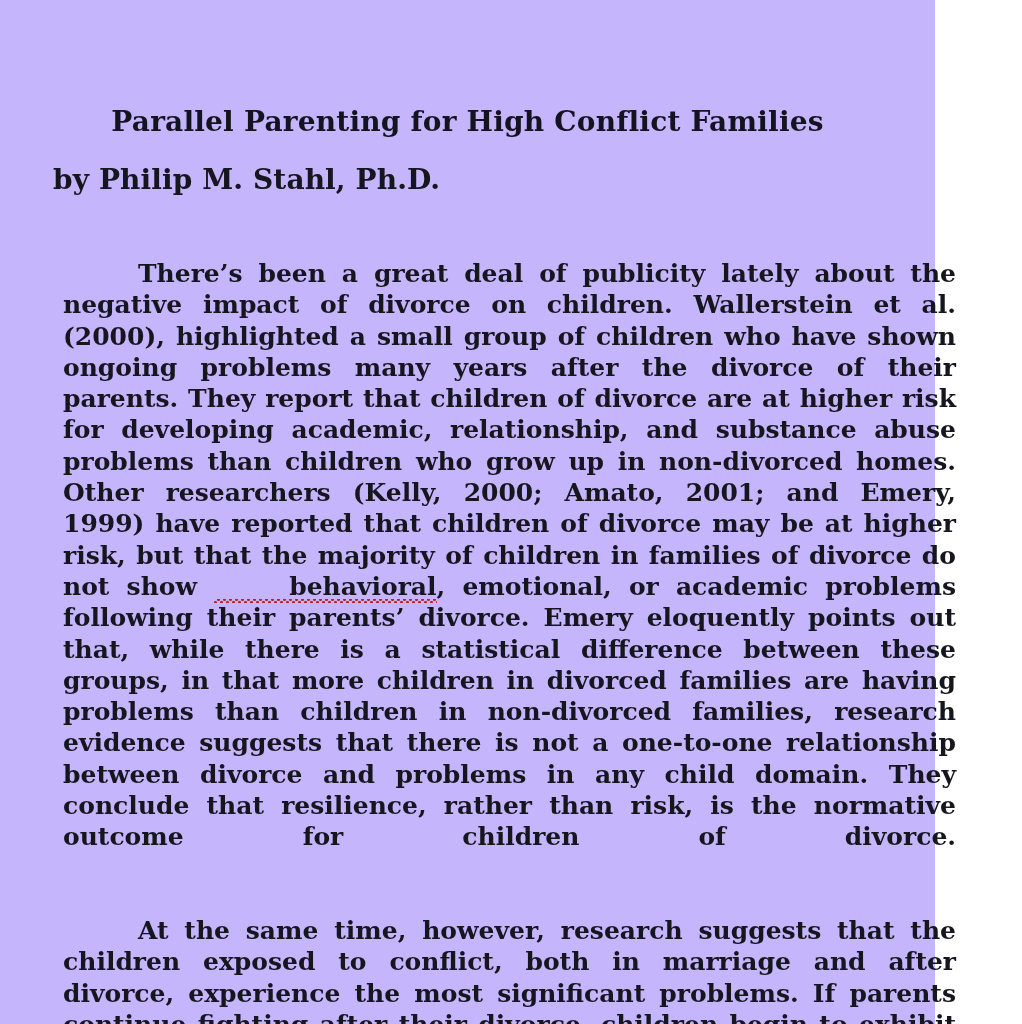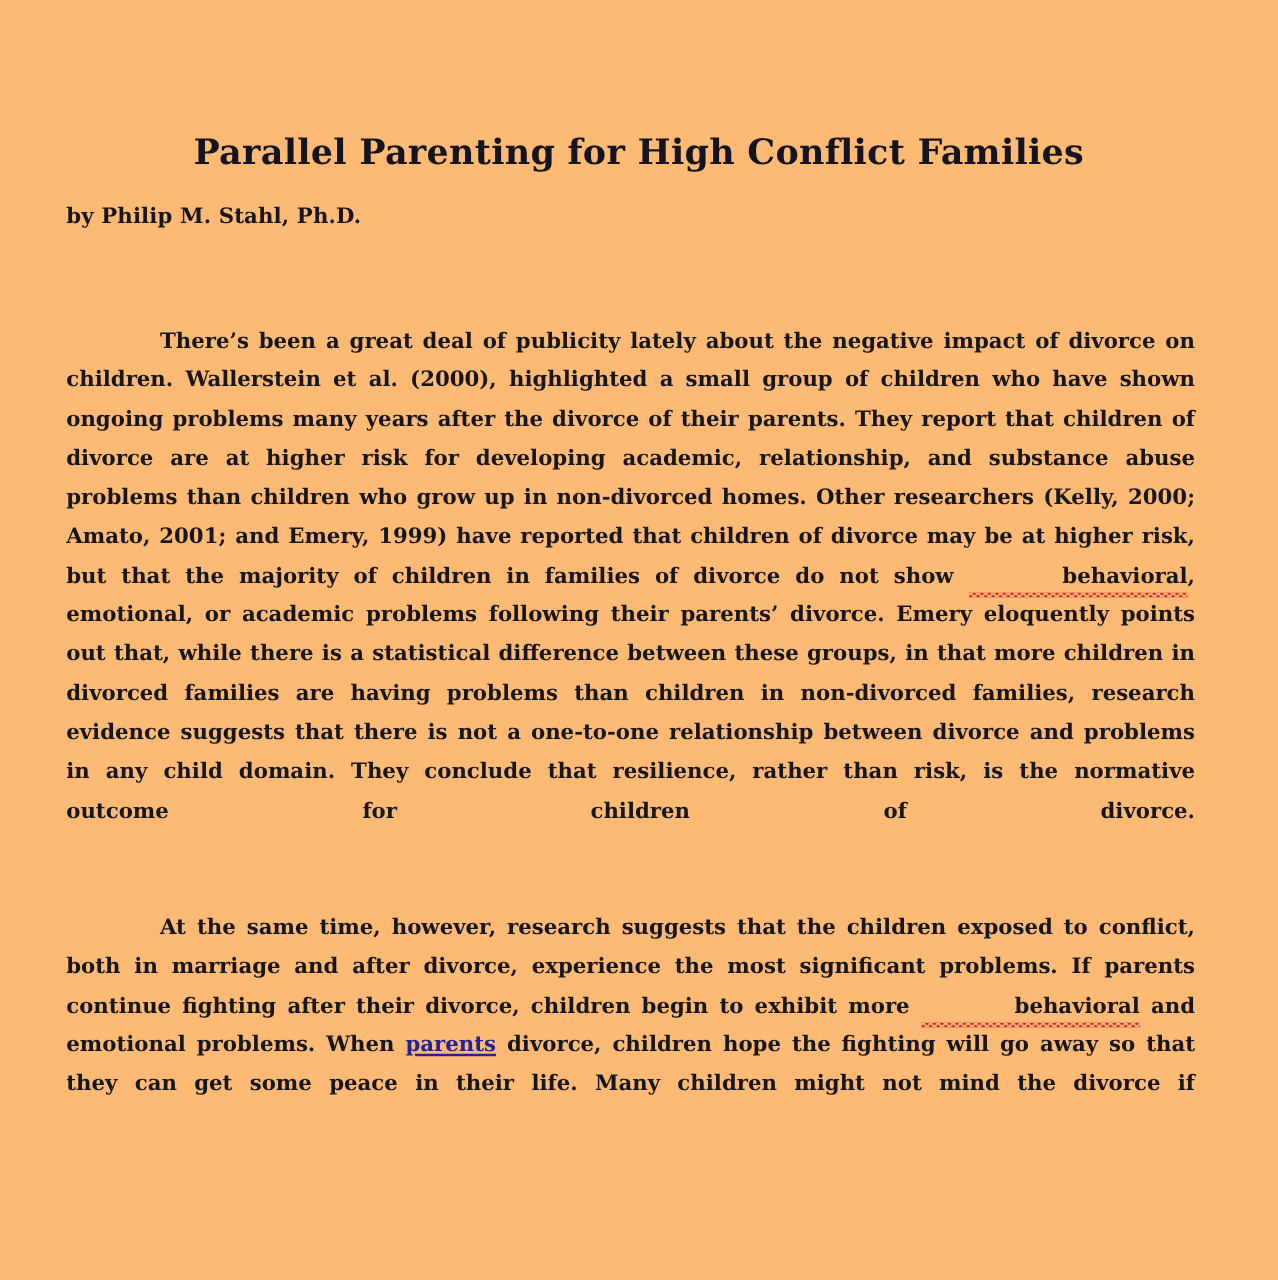--- a/index.html
+++ b/index.html
@@ -9,23 +9,23 @@
   }
   body {
     width: 1022px;
     height: 1024px;
     overflow: hidden;
     font-family: "DejaVu Serif", "Liberation Serif", serif;
   }
 
   .page {
     position: relative;
-    width: 1022px;
+    width: 935px;
     height: 1024px;
-    background: #fdba74;
+    background: #c4b5fd;
   }
 
   
   .doc-title {
     position: absolute;
     left: 0;
     right: 0;
     top: 88px;
     text-align: center;
     font-family: "DejaVu Serif", "Liberation Serif", serif;
@@ -36,43 +36,43 @@
     line-height: 1.1;
   }
 
   
   .doc-byline {
     position: absolute;
     left: 53px;
     top: 163px;
     font-family: "DejaVu Serif", "Liberation Serif", serif;
     font-weight: 700;
-    font-size: 17px;
+    font-size: 28px;
     color: #16161f;
     letter-spacing: 0.1px;
   }
 
   
   .doc-body {
     position: absolute;
     left: 53px;
     top: 258px;
     width: 903px;
   }
 
   .para {
     font-family: "DejaVu Serif", "Liberation Serif", serif;
     font-weight: 700;
-    font-size: 17px;
+    font-size: 25px;
     line-height: 31.3px;
     color: #16161f;
     text-align: justify;
     text-justify: inter-word;
     text-indent: 75px;
-    margin: 0 0 31px 0;
+    margin: 0 0 31px 10px;
     word-spacing: 0.5px;
     -webkit-font-smoothing: antialiased;
   }
   .para:last-child { margin-bottom: 0; }
 
   
   .para::after {
     content: "";
     display: inline-block;
     width: 100%;

